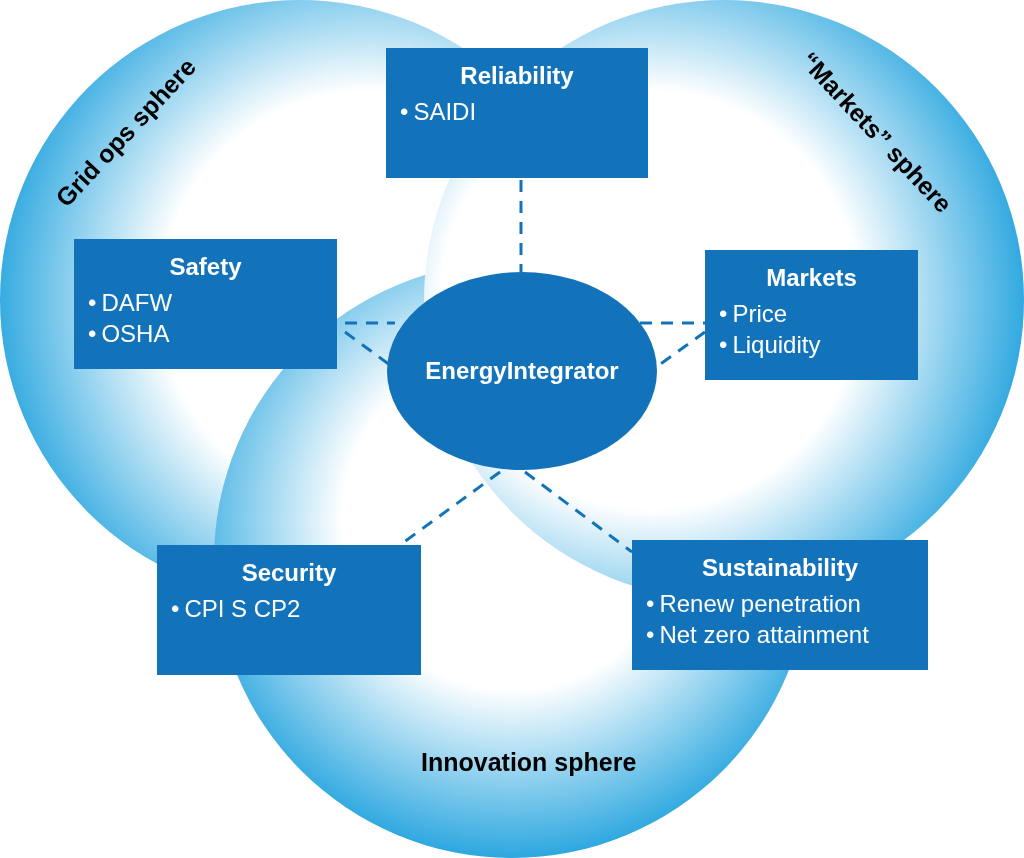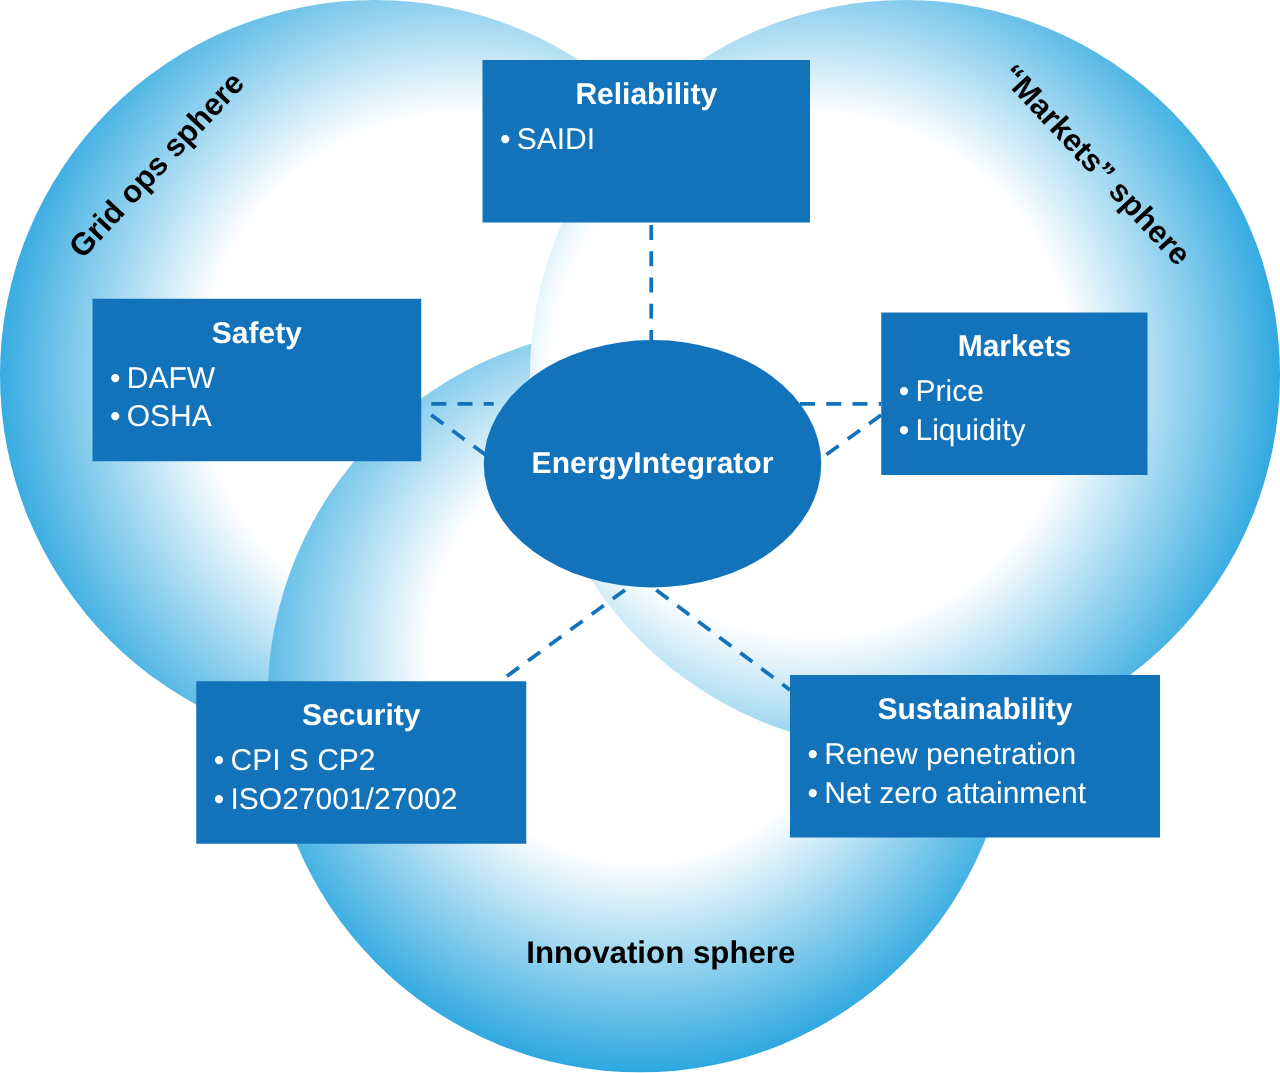--- a/index.html
+++ b/index.html
@@ -75,21 +75,20 @@
   <ul>
     <li>Price</li>
     <li>Liquidity</li>
   </ul>
 </div>
 
 <div class="box" style="left:138px; top:545px; width:264px; height:130px;margin-left:19px;">
   <div class="title">Security</div>
   <ul>
     <li>CPI S CP2</li>
-    <li>ISO27001/27002</li>
   </ul>
 </div>
 
 <div class="box" style="left:632px; top:540px; width:296px; height:130px;">
   <div class="title">Sustainability</div>
   <ul>
     <li>Renew penetration</li>
     <li>Net zero attainment</li>
   </ul>
 </div>

